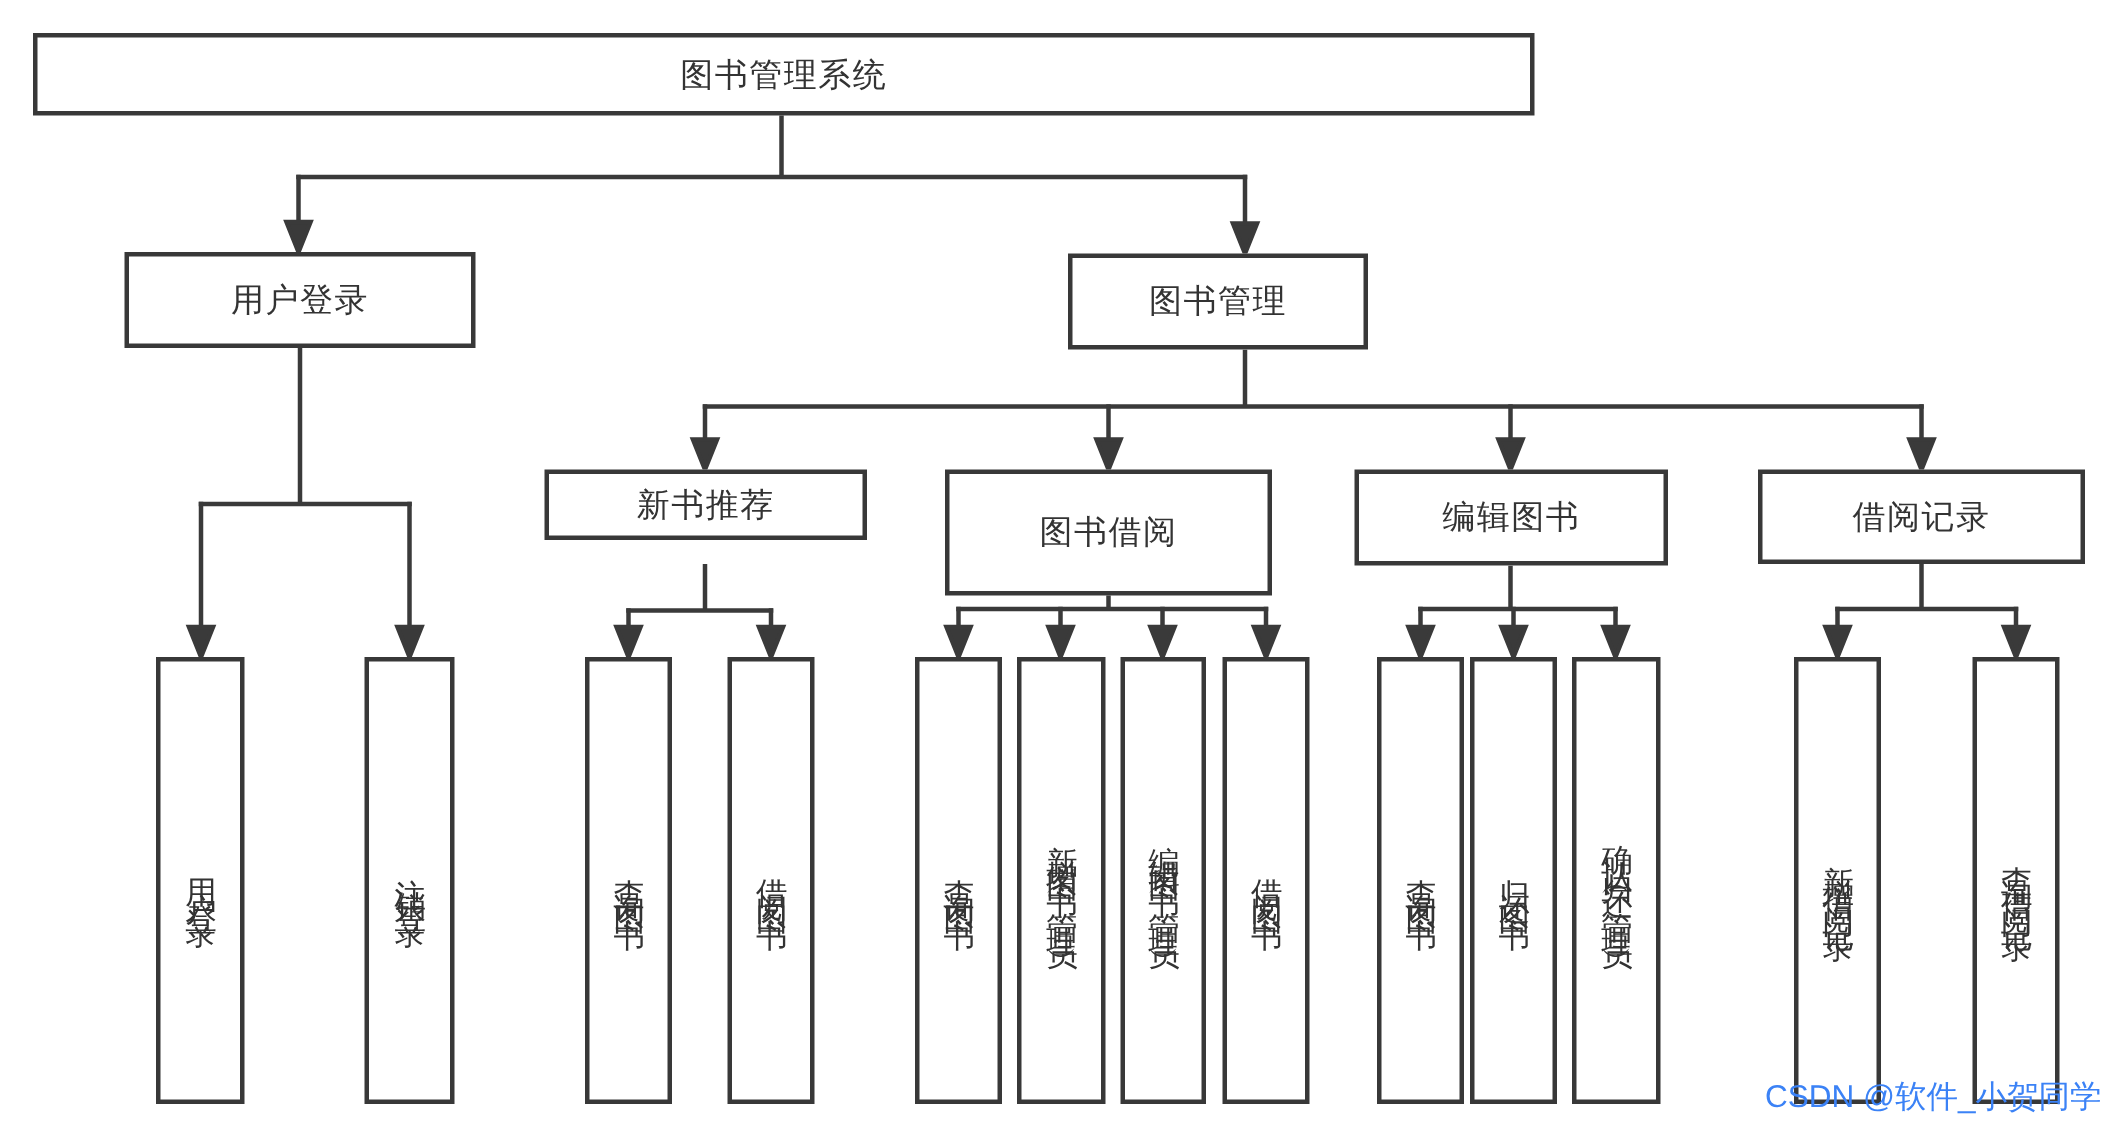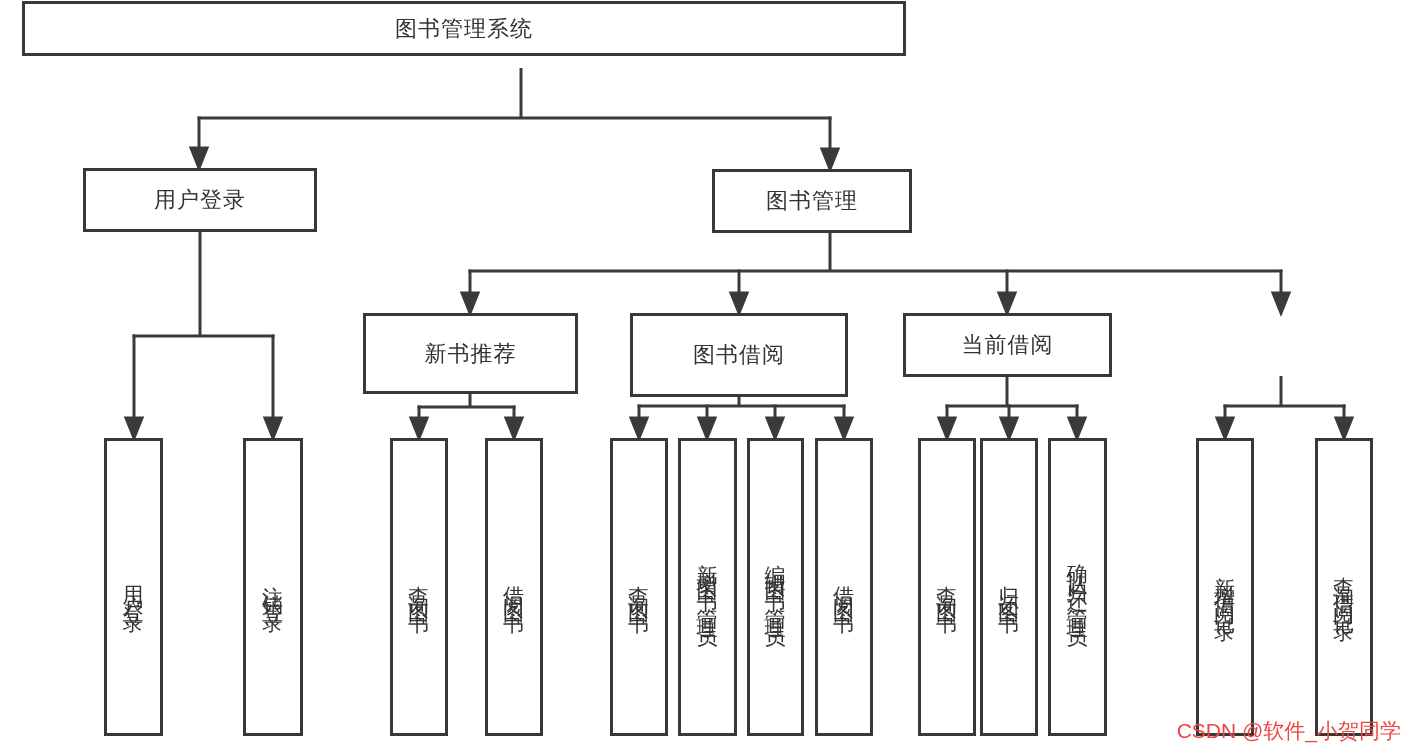--- a/index.html
+++ b/index.html
@@ -33,21 +33,21 @@
     font-size:21px;
     color:#333333;
     letter-spacing:9px;
     line-height:1;
   }
   .watermark{
     position:absolute;
     right:4px;
     bottom:2px;
     font-size:21px;
-    color:#ef4444;
+    color:#3b82f6;
     z-index:2;
     white-space:nowrap;
   }
 </style>
 </head>
 <body>
 
 <div class="canvas">
 
   <svg class="connectors" width="1405" height="747" viewBox="0 0 1405 747">
@@ -107,39 +107,42 @@
 
       <line x1="1281" y1="376" x2="1281" y2="406"></line>
       <line x1="1223.5" y1="406" x2="1345.5" y2="406"></line>
       <line x1="1225" y1="404.5" x2="1225" y2="420"></line>
       <polygon points="1217,418 1233,418 1225,438"></polygon>
       <line x1="1344" y1="404.5" x2="1344" y2="420"></line>
       <polygon points="1336,418 1352,418 1344,438"></polygon>
     </g>
   </svg>
 
-  <div class="box" style="left:22px;top:1px;width:884px;height:55px">
+  <div class="box" style="left:22px;top:22px;width:1001px;height:55px">
     <span class="hlabel">图书管理系统</span>
   </div>
 
   <div class="box" style="left:83px;top:168px;width:234px;height:64px">
     <span class="hlabel">用户登录</span>
   </div>
   <div class="box" style="left:712px;top:169px;width:200px;height:64px">
     <span class="hlabel">图书管理</span>
   </div>
 
-  <div class="box" style="left:363px;top:313px;width:215px;height:81px">
+  <div class="box" style="left:363px;top:313px;width:215px;height:47px">
     <span class="hlabel">新书推荐</span>
   </div>
   <div class="box" style="left:630px;top:313px;width:218px;height:84px">
     <span class="hlabel">图书借阅</span>
   </div>
   <div class="box" style="left:903px;top:313px;width:209px;height:64px">
-    <span class="hlabel">当前借阅</span>
+    <span class="hlabel">编辑图书</span>
+  </div>
+  <div class="box" style="left:1172px;top:313px;width:218px;height:63px">
+    <span class="hlabel">借阅记录</span>
   </div>
 
   <div class="box" style="left:104px;top:438px;width:59px;height:298px">
     <span class="vlabel">用户登录</span>
   </div>
   <div class="box" style="left:243px;top:438px;width:60px;height:298px">
     <span class="vlabel">注销登录</span>
   </div>
 
   <div class="box" style="left:390px;top:438px;width:58px;height:298px">

